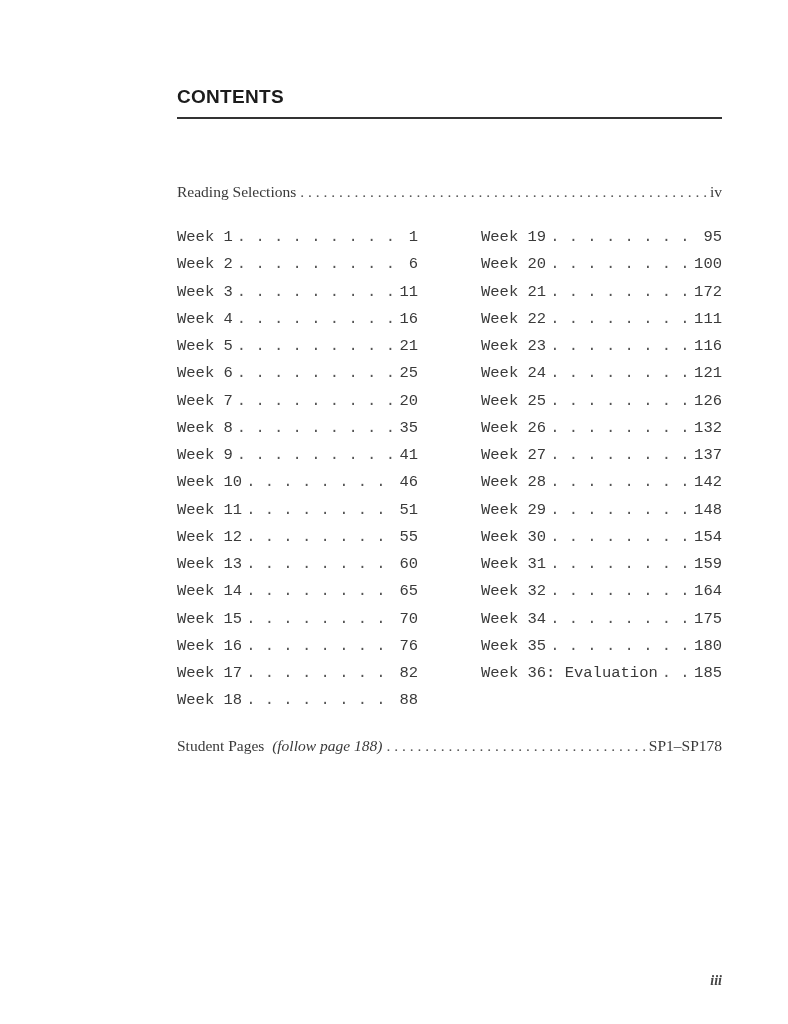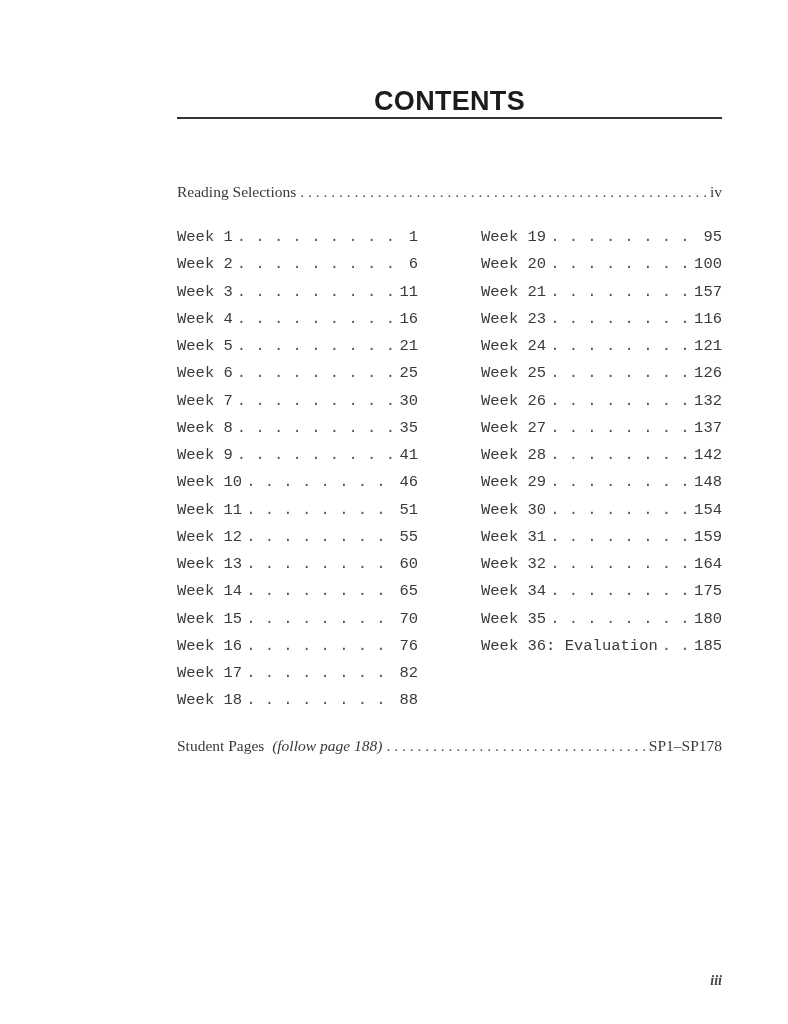--- a/index.html
+++ b/index.html
@@ -1,20 +1,20 @@
 <!DOCTYPE html>
 <html><head>
 <meta charset="utf-8">
 <style>
   html, body { margin:0; padding:0; background:#ffffff; }
   body { width:788px; height:1024px; position:relative; overflow:hidden; color:#3a3a3a;
          font-family:"Liberation Serif","DejaVu Serif",serif; }
-  .title { position:absolute; left:177px; width:545px; top:86px; text-align:center;
+  .title { position:absolute; left:177px; width:545px; top:86px; text-align:left;
            font-family:"Liberation Sans","DejaVu Sans",sans-serif; font-weight:bold;
-           font-size:27px; color:#1c1c1c; letter-spacing:0.3px; }
+           font-size:19px; color:#1c1c1c; letter-spacing:0.3px; }
   .rule { position:absolute; left:177px; width:545px; top:117px; height:0; border-top:2px solid #333; }
   .toc-line { position:absolute; display:flex; align-items:baseline; font-size:15.5px; white-space:nowrap; }
   .toc-line .label { flex:0 0 auto; padding-right:4px; }
   .toc-line .leader { flex:1 1 auto; overflow:hidden; letter-spacing:2.6px; color:#555; }
   .toc-line .leader::before { content:". . . . . . . . . . . . . . . . . . . . . . . . . . . . . . . . . . . . . . . . . . . . . . . . . . . . . . . . . . . . . . . . . . . . . . . . . . . . . . . . . . ."; letter-spacing:0; }
   .toc-line .page { flex:0 0 auto; padding-left:3px; }
   .italic { font-style:italic; }
   .folio { position:absolute; left:690px; width:32px; text-align:right; top:964px;
            font-style:italic; font-weight:bold; font-size:14px; color:#444;margin-top:9px; }
   .col { position:absolute; top:228px;font-family:Liberation Mono, monospace; }
@@ -59,21 +59,21 @@
     <span class="page">21</span>
   </div>
     <div class="toc-line">
     <span class="label">Week 6</span>
     <span class="leader"></span>
     <span class="page">25</span>
   </div>
     <div class="toc-line">
     <span class="label">Week 7</span>
     <span class="leader"></span>
-    <span class="page">30</span>
+    <span class="page">20</span>
   </div>
     <div class="toc-line">
     <span class="label">Week 8</span>
     <span class="leader"></span>
     <span class="page">35</span>
   </div>
     <div class="toc-line">
     <span class="label">Week 9</span>
     <span class="leader"></span>
     <span class="page">41</span>
@@ -131,21 +131,26 @@
     <span class="page">95</span>
   </div>
     <div class="toc-line">
     <span class="label">Week 20</span>
     <span class="leader"></span>
     <span class="page">100</span>
   </div>
     <div class="toc-line">
     <span class="label">Week 21</span>
     <span class="leader"></span>
-    <span class="page">157</span>
+    <span class="page">172</span>
+  </div>
+    <div class="toc-line">
+    <span class="label">Week 22</span>
+    <span class="leader"></span>
+    <span class="page">111</span>
   </div>
     <div class="toc-line">
     <span class="label">Week 23</span>
     <span class="leader"></span>
     <span class="page">116</span>
   </div>
     <div class="toc-line">
     <span class="label">Week 24</span>
     <span class="leader"></span>
     <span class="page">121</span>

